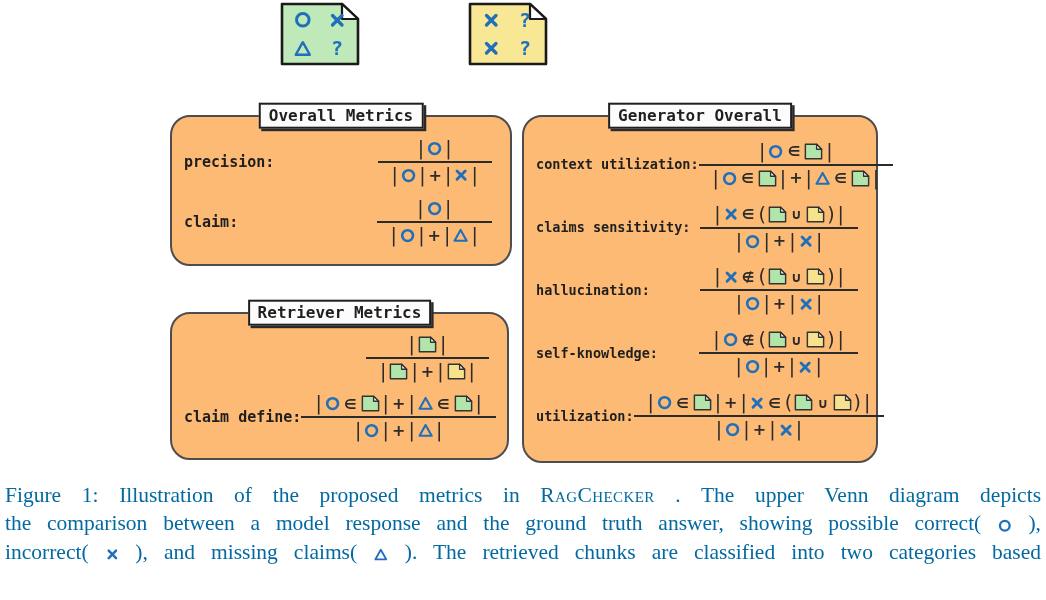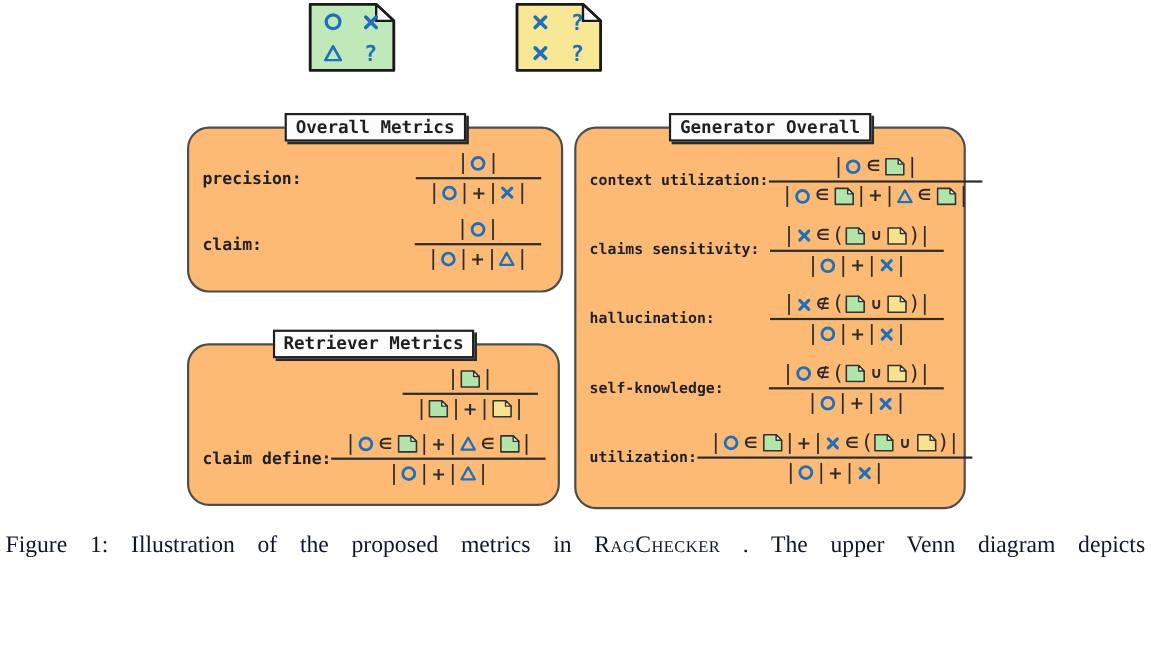--- a/index.html
+++ b/index.html
@@ -35,21 +35,21 @@
   .ftok{display:inline-flex;align-items:center;line-height:1;}
   .bar{font-size:19px;font-weight:500;color:#2b2b2b;margin:0 2px;}
   .plus{font-size:16px;font-weight:700;color:#2b2b2b;margin:0 1px;}
   .rel{font-size:14px;font-weight:600;color:#2b2b2b;margin:0 3px;}
   .paren{font-size:19px;font-weight:500;color:#2b2b2b;margin:0 1px;}
   .sym-icon{margin:0 1px;display:inline-flex;}
 
   
   .caption{position:absolute;left:5px;right:5px;top:481px;
            font-family:"Liberation Serif","DejaVu Serif",serif;font-size:21.5px;
-           line-height:28.4px;color:#0f172a;}
+           line-height:28.4px;color:#0369a1;}
   .cap-line{text-align:justify;text-align-last:justify;white-space:normal;}
   .smallcaps{font-variant:small-caps;letter-spacing:0.4px;}
   .cap-icon{display:inline-flex;vertical-align:-2px;margin:0 1px;}
 </style>
 </head>
 <body>
 
 <div class="canvas">
 
   <div class="note" style="left:280px;top:2px">
@@ -528,15 +528,29 @@
               </span>
               <span class="ftok bar">|</span>
             </span>
           </span>
         </div>
       </div>
   </div>
 
   <div class="caption">
     <div class="cap-line">Figure 1: Illustration of the proposed metrics in <span class="smallcaps">RagChecker</span> . The upper Venn diagram depicts</div>
+    <div class="cap-line">the comparison between a model response and the ground truth answer, showing possible correct( <span class="cap-icon">
+          <svg width="13.6" height="13.6" viewBox="0 0 16 16" xmlns="http://www.w3.org/2000/svg">
+            <circle cx="8" cy="8" r="5.7" fill="none" stroke="#1f6fbb" stroke-width="2.7"></circle>
+          </svg>
+        </span> ),</div>
+    <div class="cap-line">incorrect( <span class="cap-icon">
+          <svg width="12.75" height="12.75" viewBox="0 0 16 16" xmlns="http://www.w3.org/2000/svg">
+            <path d="M3.4 3.4 L12.6 12.6 M12.6 3.4 L3.4 12.6" fill="none" stroke="#1f6fbb" stroke-width="3.2" stroke-linecap="round"></path>
+          </svg>
+        </span> ), and missing claims( <span class="cap-icon">
+          <svg width="13.6" height="12.75" viewBox="0 0 16 15" xmlns="http://www.w3.org/2000/svg">
+            <path d="M8 2 L14.4 13.4 H1.6 Z" fill="none" stroke="#1f6fbb" stroke-width="2.2" stroke-linejoin="round"></path>
+          </svg>
+        </span> ). The retrieved chunks are classified into two categories based</div>
   </div>
 
 </div>
 
 </body></html>

